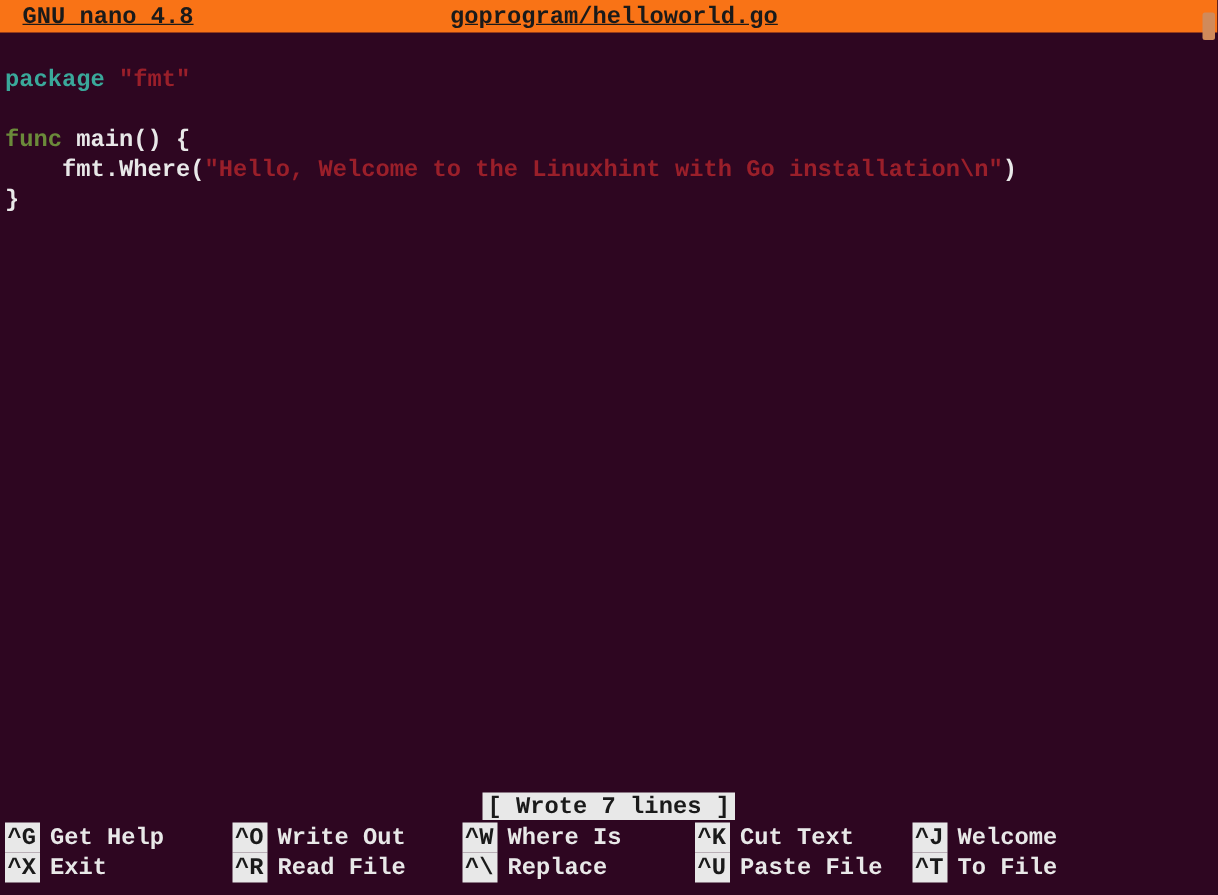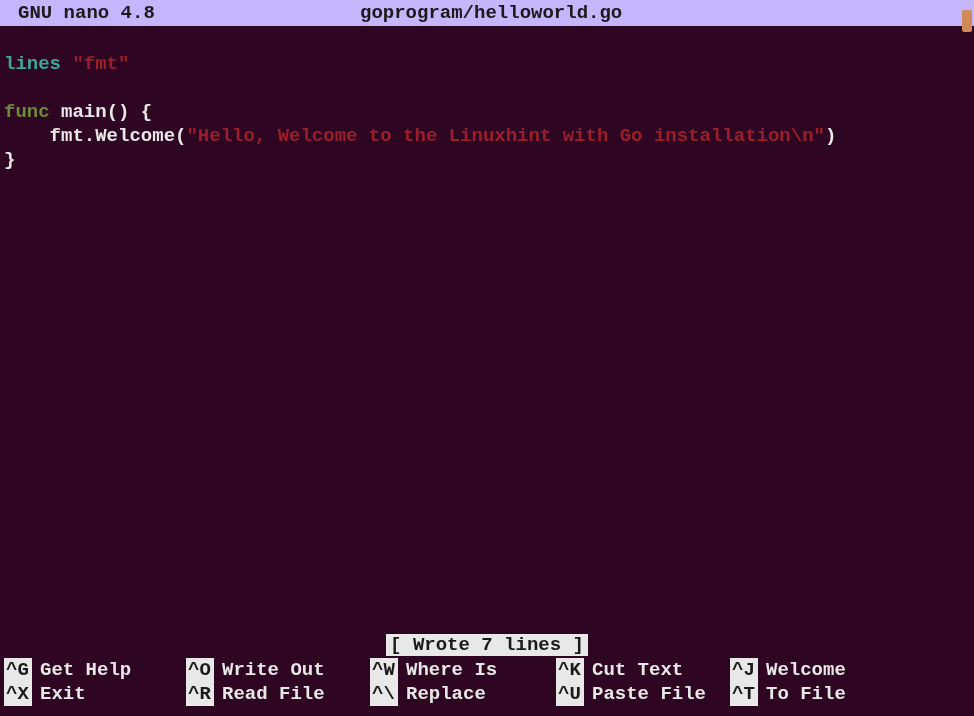--- a/index.html
+++ b/index.html
@@ -11,26 +11,27 @@
     width: 974px;
     height: 716px;
     background: #2e0621;
     font-family: 'Courier New', monospace;
     font-size: 19px;
     font-weight: bold;
     overflow: hidden;
     position: relative;
   }
   .titlebar {
-    background: #c4b5fd;
+    background: #f97316;
     color: #1a1a1a;
     height: 26px;
     line-height: 26px;
     display: flex;
     font-weight: bold;
+    text-decoration: underline;
   }
   .titlebar-left {
     padding-left: 18px;
     width: 360px;
   }
   .titlebar-center {
     text-align: center;
   }
   .editor-area {
     padding: 2px 4px;
@@ -104,24 +105,24 @@
 
 <div class="titlebar">
   <div class="titlebar-left">GNU nano 4.8</div>
   <div class="titlebar-center">goprogram/helloworld.go</div>
 </div>
 
 <div class="scrollbar-track"></div>
 
 <div class="editor-area">
   <div class="code-line"> </div>
-  <div class="code-line"><span class="tk-keyword">lines</span><span class="tk-string"> "fmt"</span></div>
+  <div class="code-line"><span class="tk-keyword">package</span><span class="tk-string"> "fmt"</span></div>
   <div class="code-line"> </div>
   <div class="code-line"><span class="tk-func">func</span><span class="tk-ident"> main</span><span class="tk-punct">() {</span></div>
-  <div class="code-line"><span class="tk-ident">    </span><span class="tk-ident">fmt.Welcome(</span><span class="tk-string">"Hello, Welcome to the Linuxhint with Go installation\n"</span><span class="tk-punct">)</span></div>
+  <div class="code-line"><span class="tk-ident">    </span><span class="tk-ident">fmt.Where(</span><span class="tk-string">"Hello, Welcome to the Linuxhint with Go installation\n"</span><span class="tk-punct">)</span></div>
   <div class="code-line"><span class="tk-punct">}</span></div>
 </div>
 
 <div class="bottom-area">
   <div class="status-line">
     <span class="status-box">[ Wrote 7 lines ]</span>
   </div>
   <div class="shortcut-rows">
     <div class="shortcut-row">
       <div class="shortcut sc-col1">

